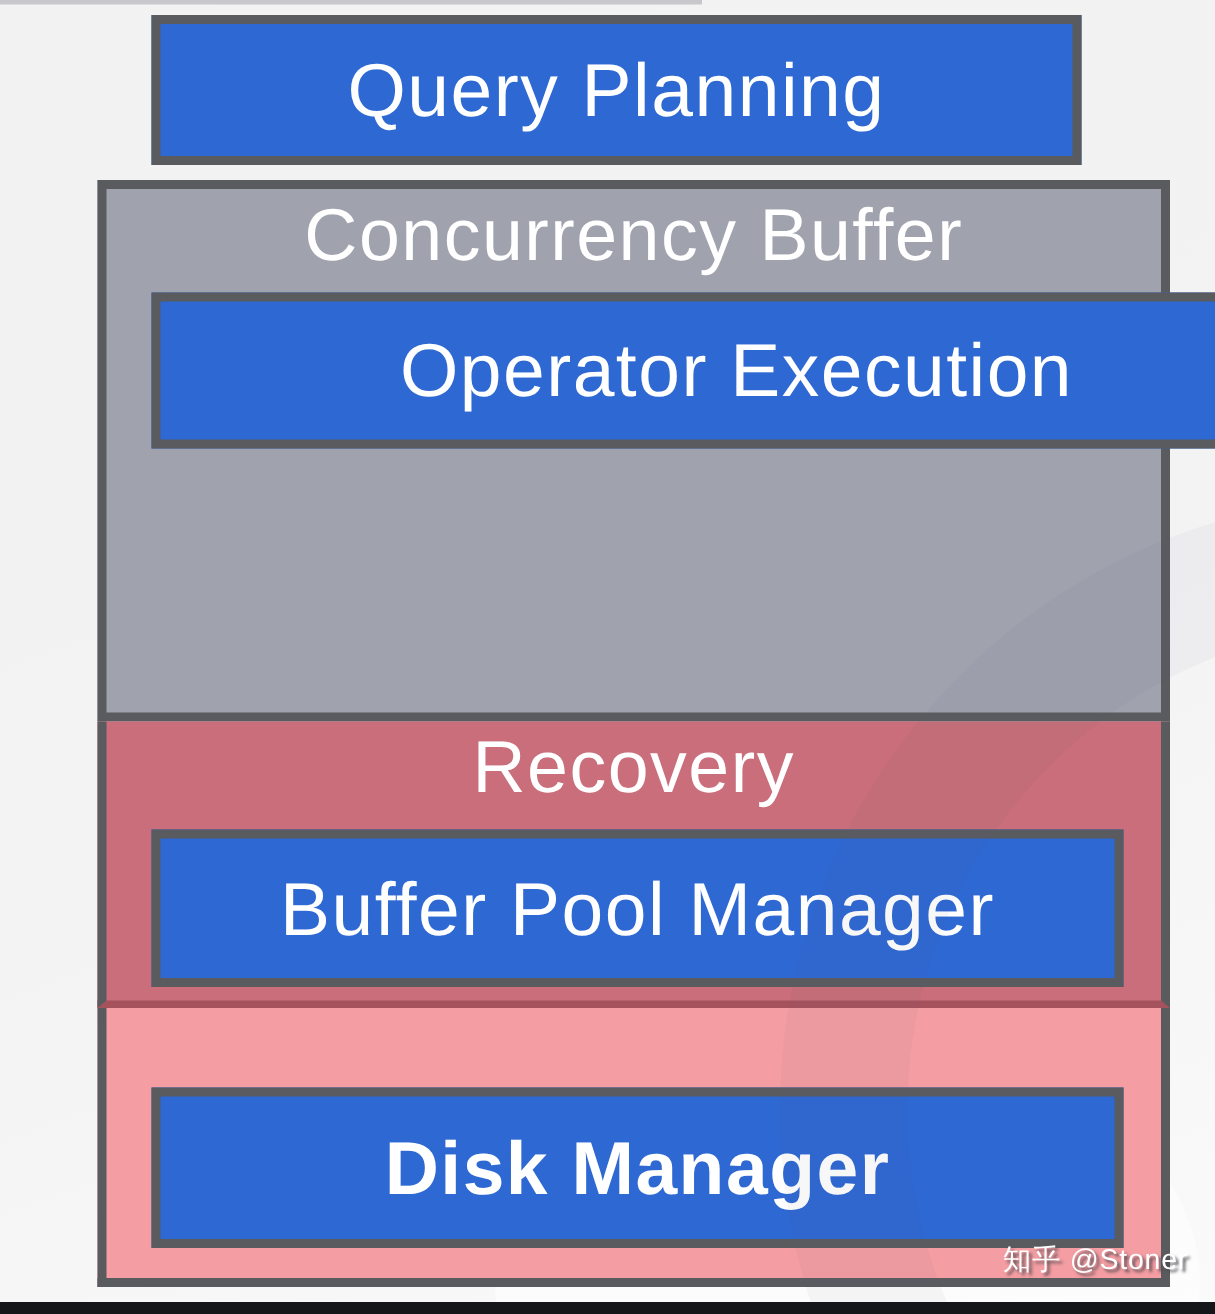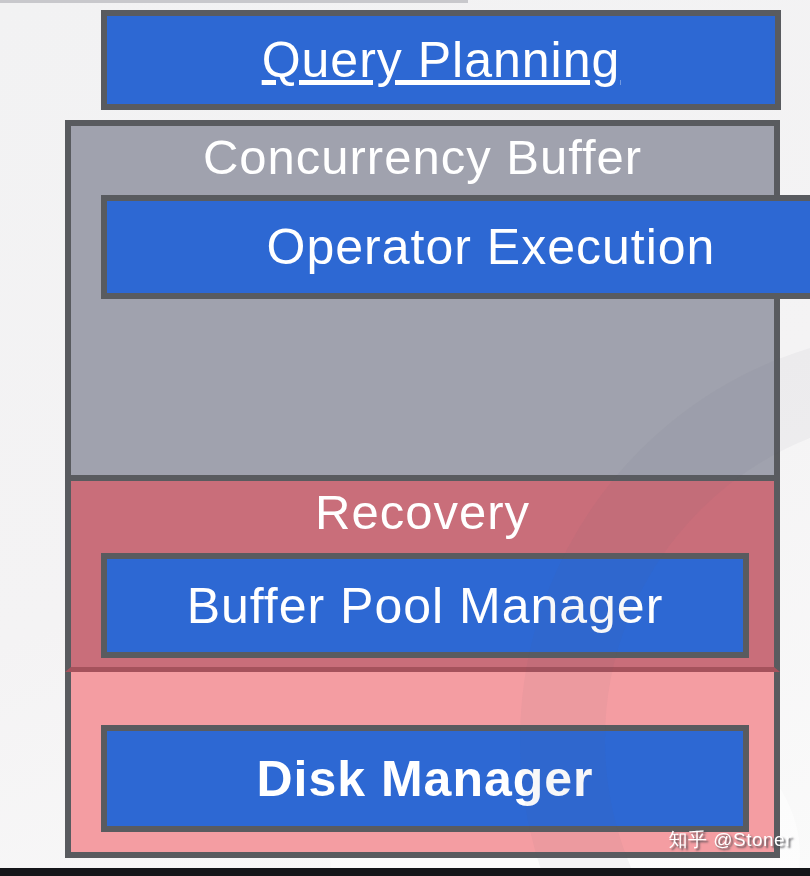--- a/index.html
+++ b/index.html
@@ -88,21 +88,21 @@
     display: flex;
     align-items: center;
     justify-content: center;
     color: var(--text-white, #ffffff);
     font-size: 50px;
     letter-spacing: 1px;
     white-space: nowrap;
     z-index: 3;
     font-weight: 400;
   }
-  .box-query    { left: 101px; top: 10px;  width: 680px; height: 100px; text-decoration: underline; }
+  .box-query    { left: 101px; top: 10px;  width: 620px; height: 100px; }
   .box-operator { left: 101px; top: 195px; width: 780px; height: 104px; }
   .box-access   { left: 101px; top: 371px; width: 648px; height: 104px; }
   .box-buffer   { left: 101px; top: 553px; width: 648px; height: 105px; align-items: center; }
   .box-disk     { left: 101px; top: 725px; width: 648px; height: 107px; font-weight: bold; }
   .watermark {
     position: absolute;
     right: 18px;
     top: 827px;
     font-size: 19px;
     color: var(--text-white, #ffffff);

